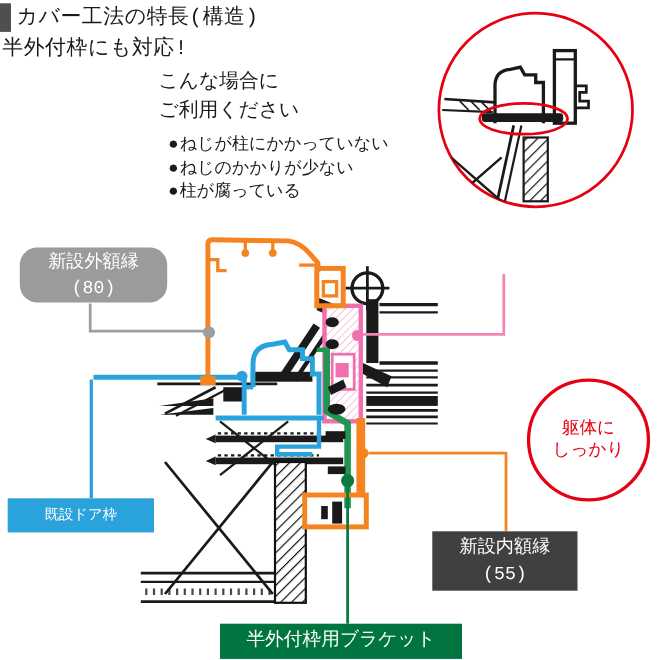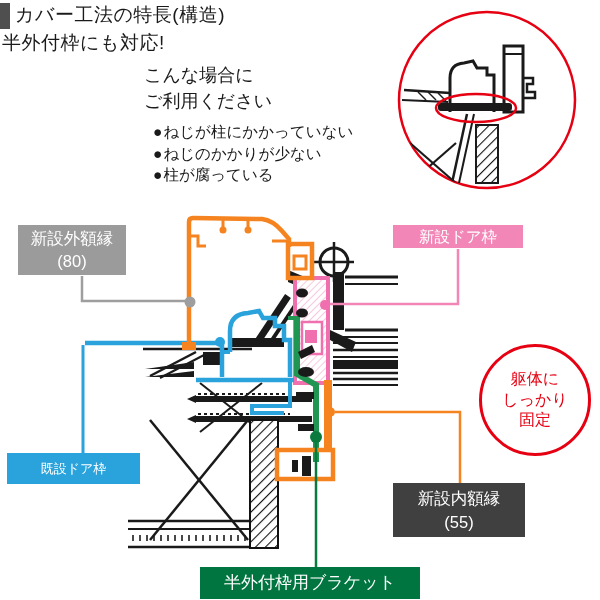--- a/index.html
+++ b/index.html
@@ -1,32 +1,32 @@
 <!DOCTYPE html>
 <html lang="ja"><head>
 <meta charset="utf-8">
 <style>
   html,body{margin:0;padding:0;}
   #stage{
     position:relative;width:600px;height:600px;background:#ffffff;overflow:hidden;
-    font-family:Liberation Sans, sans-serif;color:#1a1a1a;
+    font-family:Liberation Mono, monospace;color:#1a1a1a;
   }
   #diagram-svg{position:absolute;left:0;top:0;width:600px;height:600px;}
   .abs{position:absolute;}
   
   #title-bar{left:0;top:3px;width:10px;height:26px;}
   #page-title{left:15px;top:2px;font-size:19px;letter-spacing:.5px;white-space:nowrap;}
   #page-subtitle{left:2px;top:30px;font-size:19px;letter-spacing:.5px;white-space:nowrap;}
   #usage-heading{left:144px;top:62px;font-size:18px;line-height:26px;white-space:nowrap;}
   #bullet-list{left:117px;top:121px;font-size:15.5px;line-height:21.5px;}
   .bullet-row{white-space:nowrap;margin-left:36px;}
   .bullet-glyph{margin-right:1px;}
   
   .lbl{color:#fff;text-align:center;display:flex;flex-direction:column;justify-content:center;}
-  #label-outer-casing{left:18px;top:225px;width:108px;height:50px;font-size:16.5px;line-height:23px;}
+  #label-outer-casing{left:18px;top:225px;width:134px;height:50px;font-size:16.5px;line-height:23px;border-radius:16px;}
   #label-new-door-frame{left:393px;top:225px;width:130px;height:23px;font-size:15.5px;line-height:23px;}
   #label-existing-door-frame{left:7px;top:453px;width:133px;height:31px;font-size:13px;line-height:31px;}
   #label-inner-casing{left:393px;top:483px;width:132px;height:54px;font-size:16.5px;line-height:24px;}
   #label-bracket{left:200px;top:567px;width:220px;height:32px;font-size:17px;line-height:30px;}
   #stamp{
     left:479px;top:344px;width:106px;height:106px;border-radius:50%;
     border:3px solid #e60012;background:#fff;text-align:center;
     font-size:16px;line-height:20.5px;padding-top:0;
     display:flex;flex-direction:column;justify-content:center;
   }
@@ -214,36 +214,32 @@
     <div class="bullet-row">
       <span class="bullet-glyph">●</span><span>柱が腐っている</span>
     </div>
   </div>
 
   <div id="label-outer-casing" class="abs lbl" style="background: rgb(155, 155, 155);">
     <div>新設外額縁</div>
     <div>(80)</div>
   </div>
 
-  <div id="label-new-door-frame" class="abs lbl" style="background: rgb(242, 135, 183);">
-    <div>新設ドア枠</div>
-  </div>
 
   <div id="label-existing-door-frame" class="abs lbl" style="background: rgb(42, 163, 220);">
     <div>既設ドア枠</div>
   </div>
 
   <div id="label-inner-casing" class="abs lbl" style="background: #404040;">
     <div>新設内額縁</div>
     <div>(55)</div>
   </div>
 
   <div id="label-bracket" class="abs lbl" style="background: rgb(0, 117, 64);">
     <div>半外付枠用ブラケット</div>
   </div>
 
   <div id="stamp" class="abs" style="color: rgb(230, 0, 18); border-color: rgb(230, 0, 18); align-items: center;">
     <div>躯体に</div>
     <div>しっかり</div>
-    <div>固定</div>
   </div>
 
 </div>
 
 </body></html>

